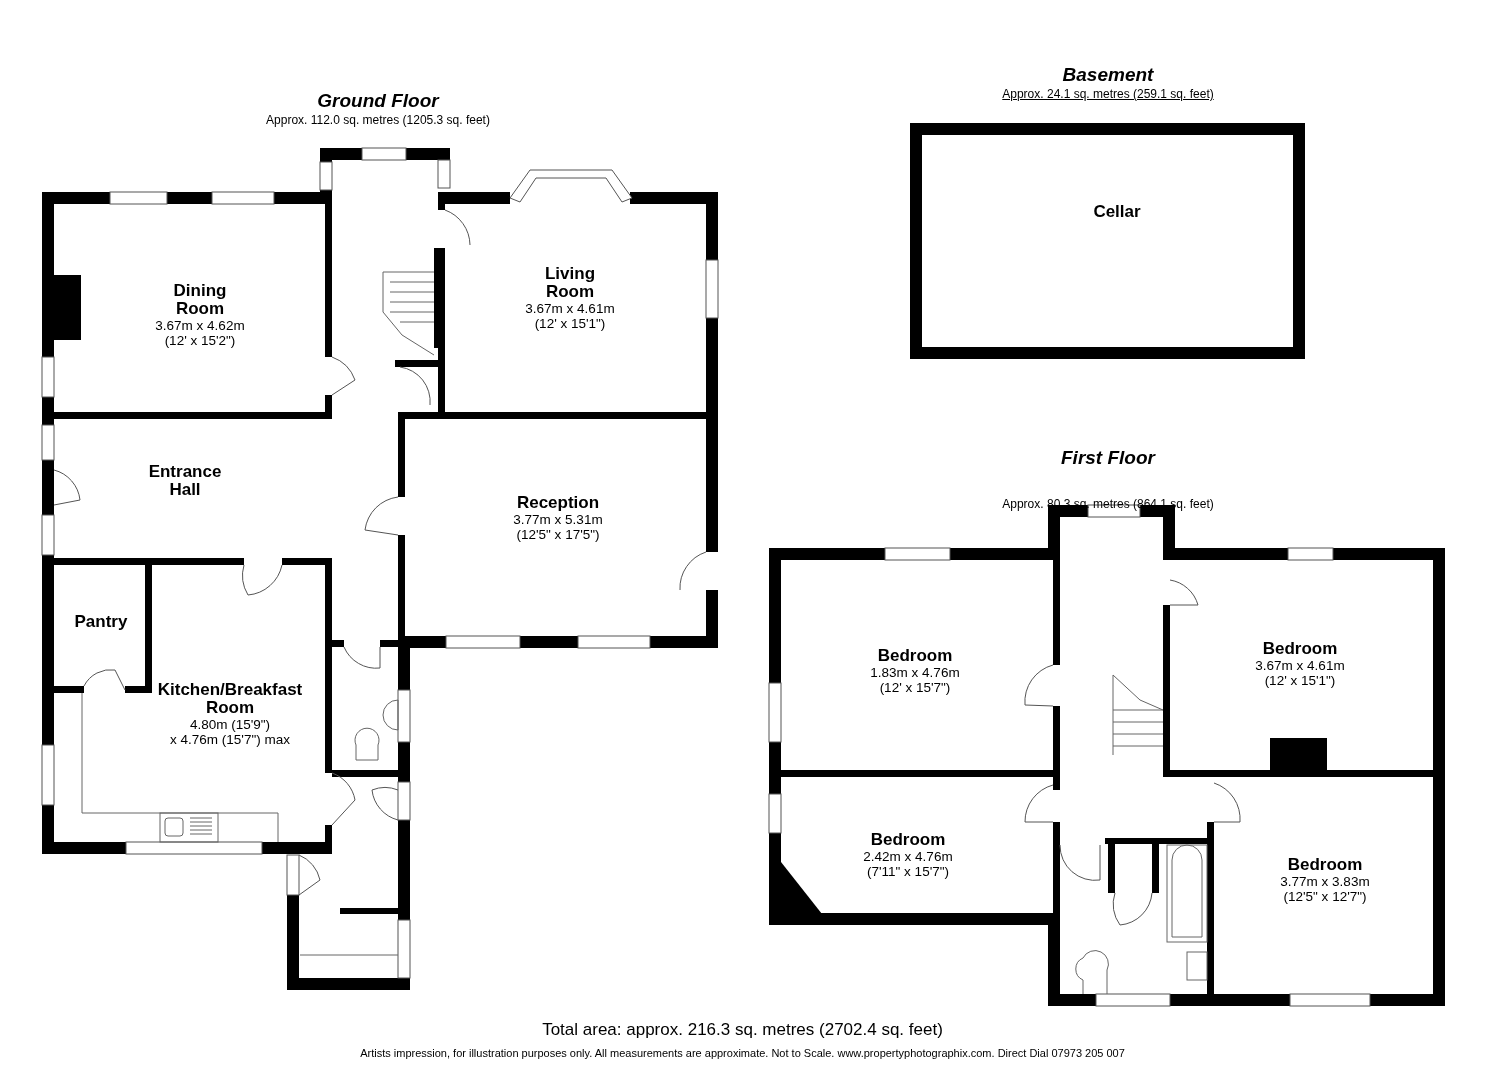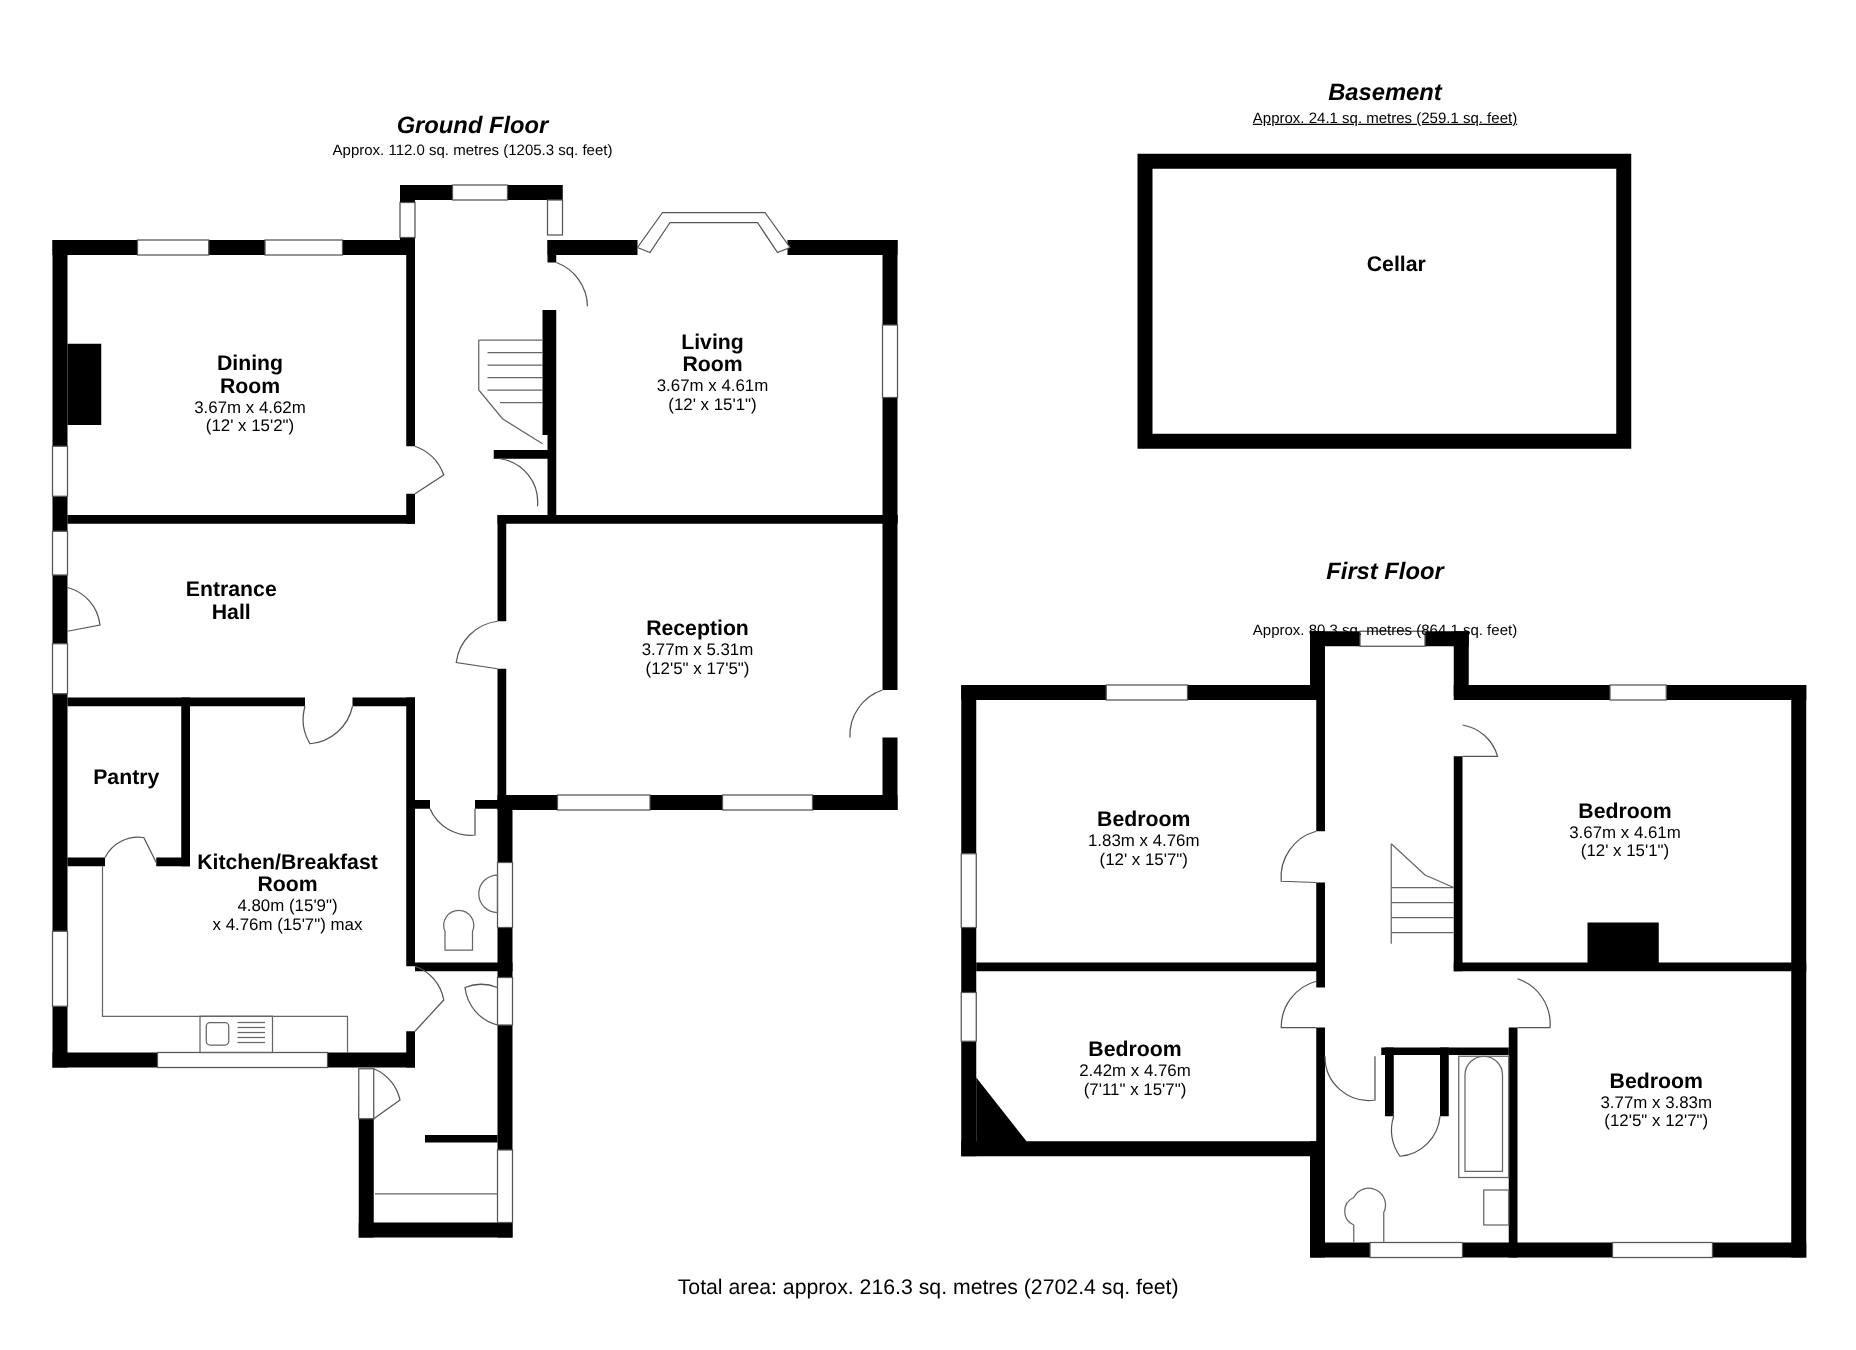--- a/index.html
+++ b/index.html
@@ -280,13 +280,14 @@
   <span class="dm">(7'11" x 15'7")</span>
 </div>
 <div class="room" style="left:1225px; width:200px; top:856px;">
   <span class="nm">Bedroom</span>
   <span class="dm">3.77m x 3.83m</span>
   <span class="dm">(12'5" x 12'7")</span>
 </div>
 
 <div class="total">Total area: approx. 216.3 sq. metres (2702.4 sq. feet)</div>
 <div class="disc">
+  <div>Artists impression, for illustration purposes only. All measurements are approximate. Not to Scale. www.propertyphotographix.com. Direct Dial 07973 205 007</div>
 </div>
 
 </body></html>

